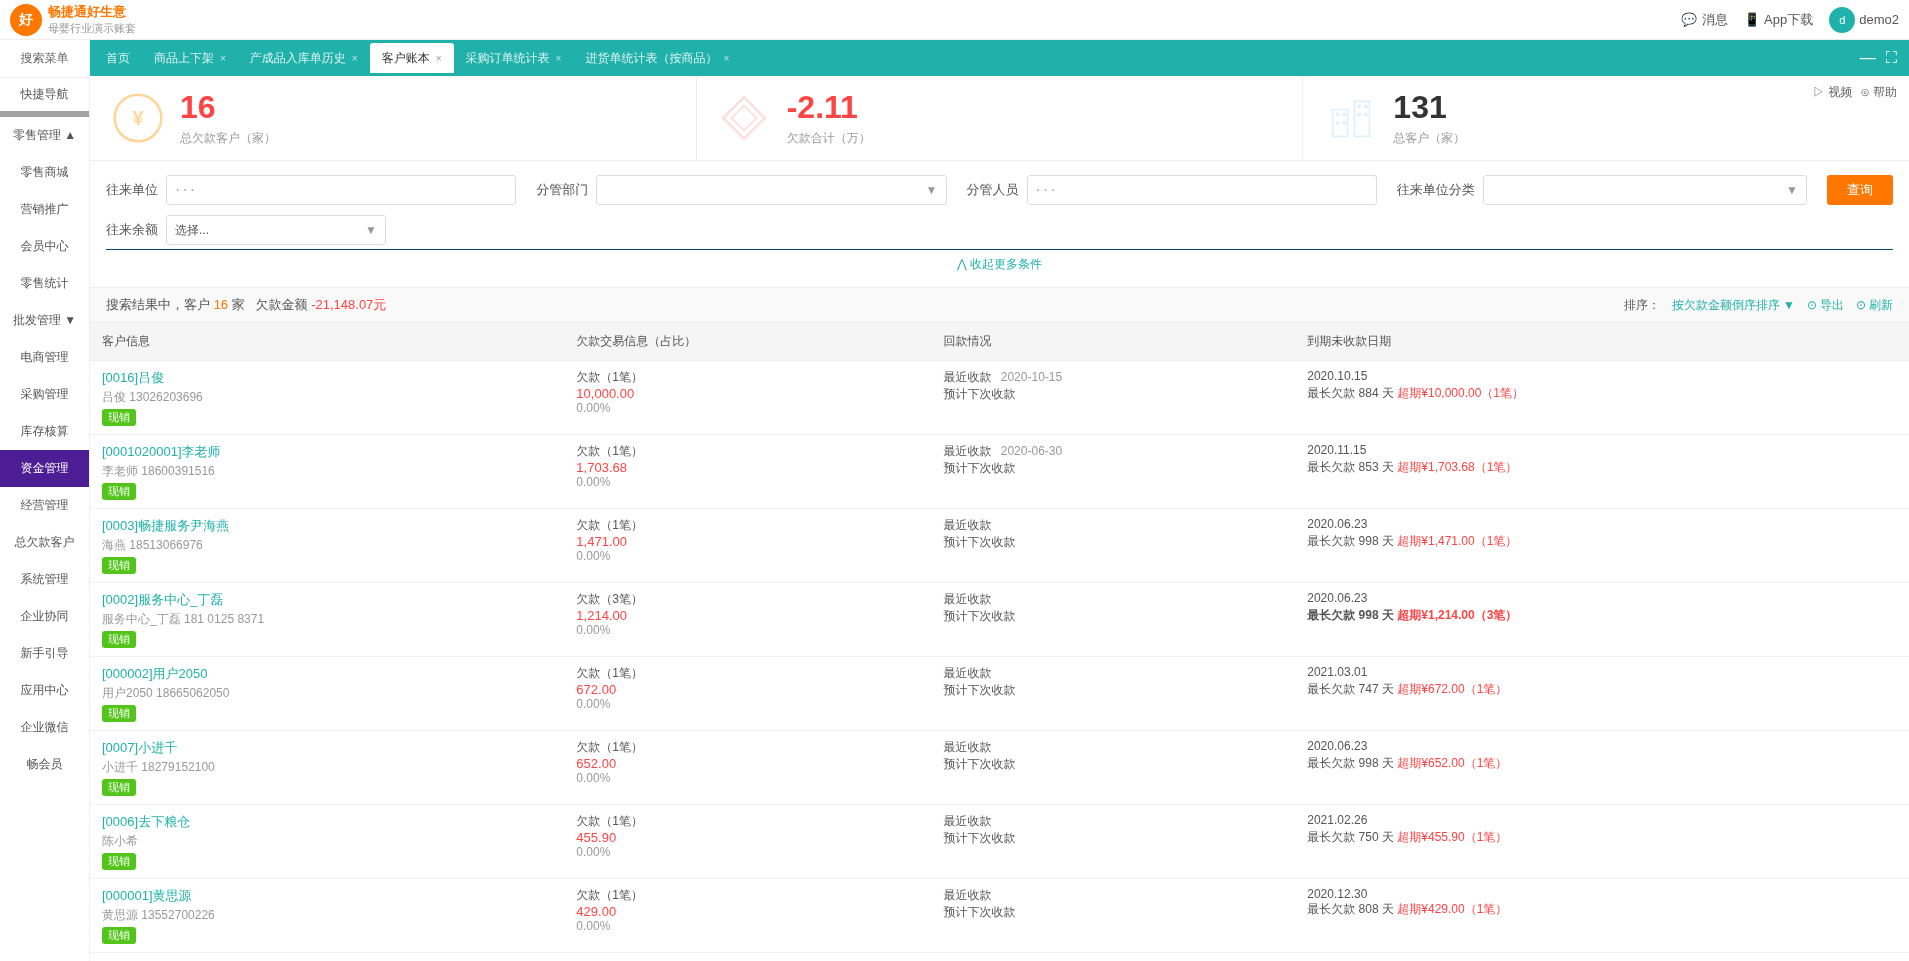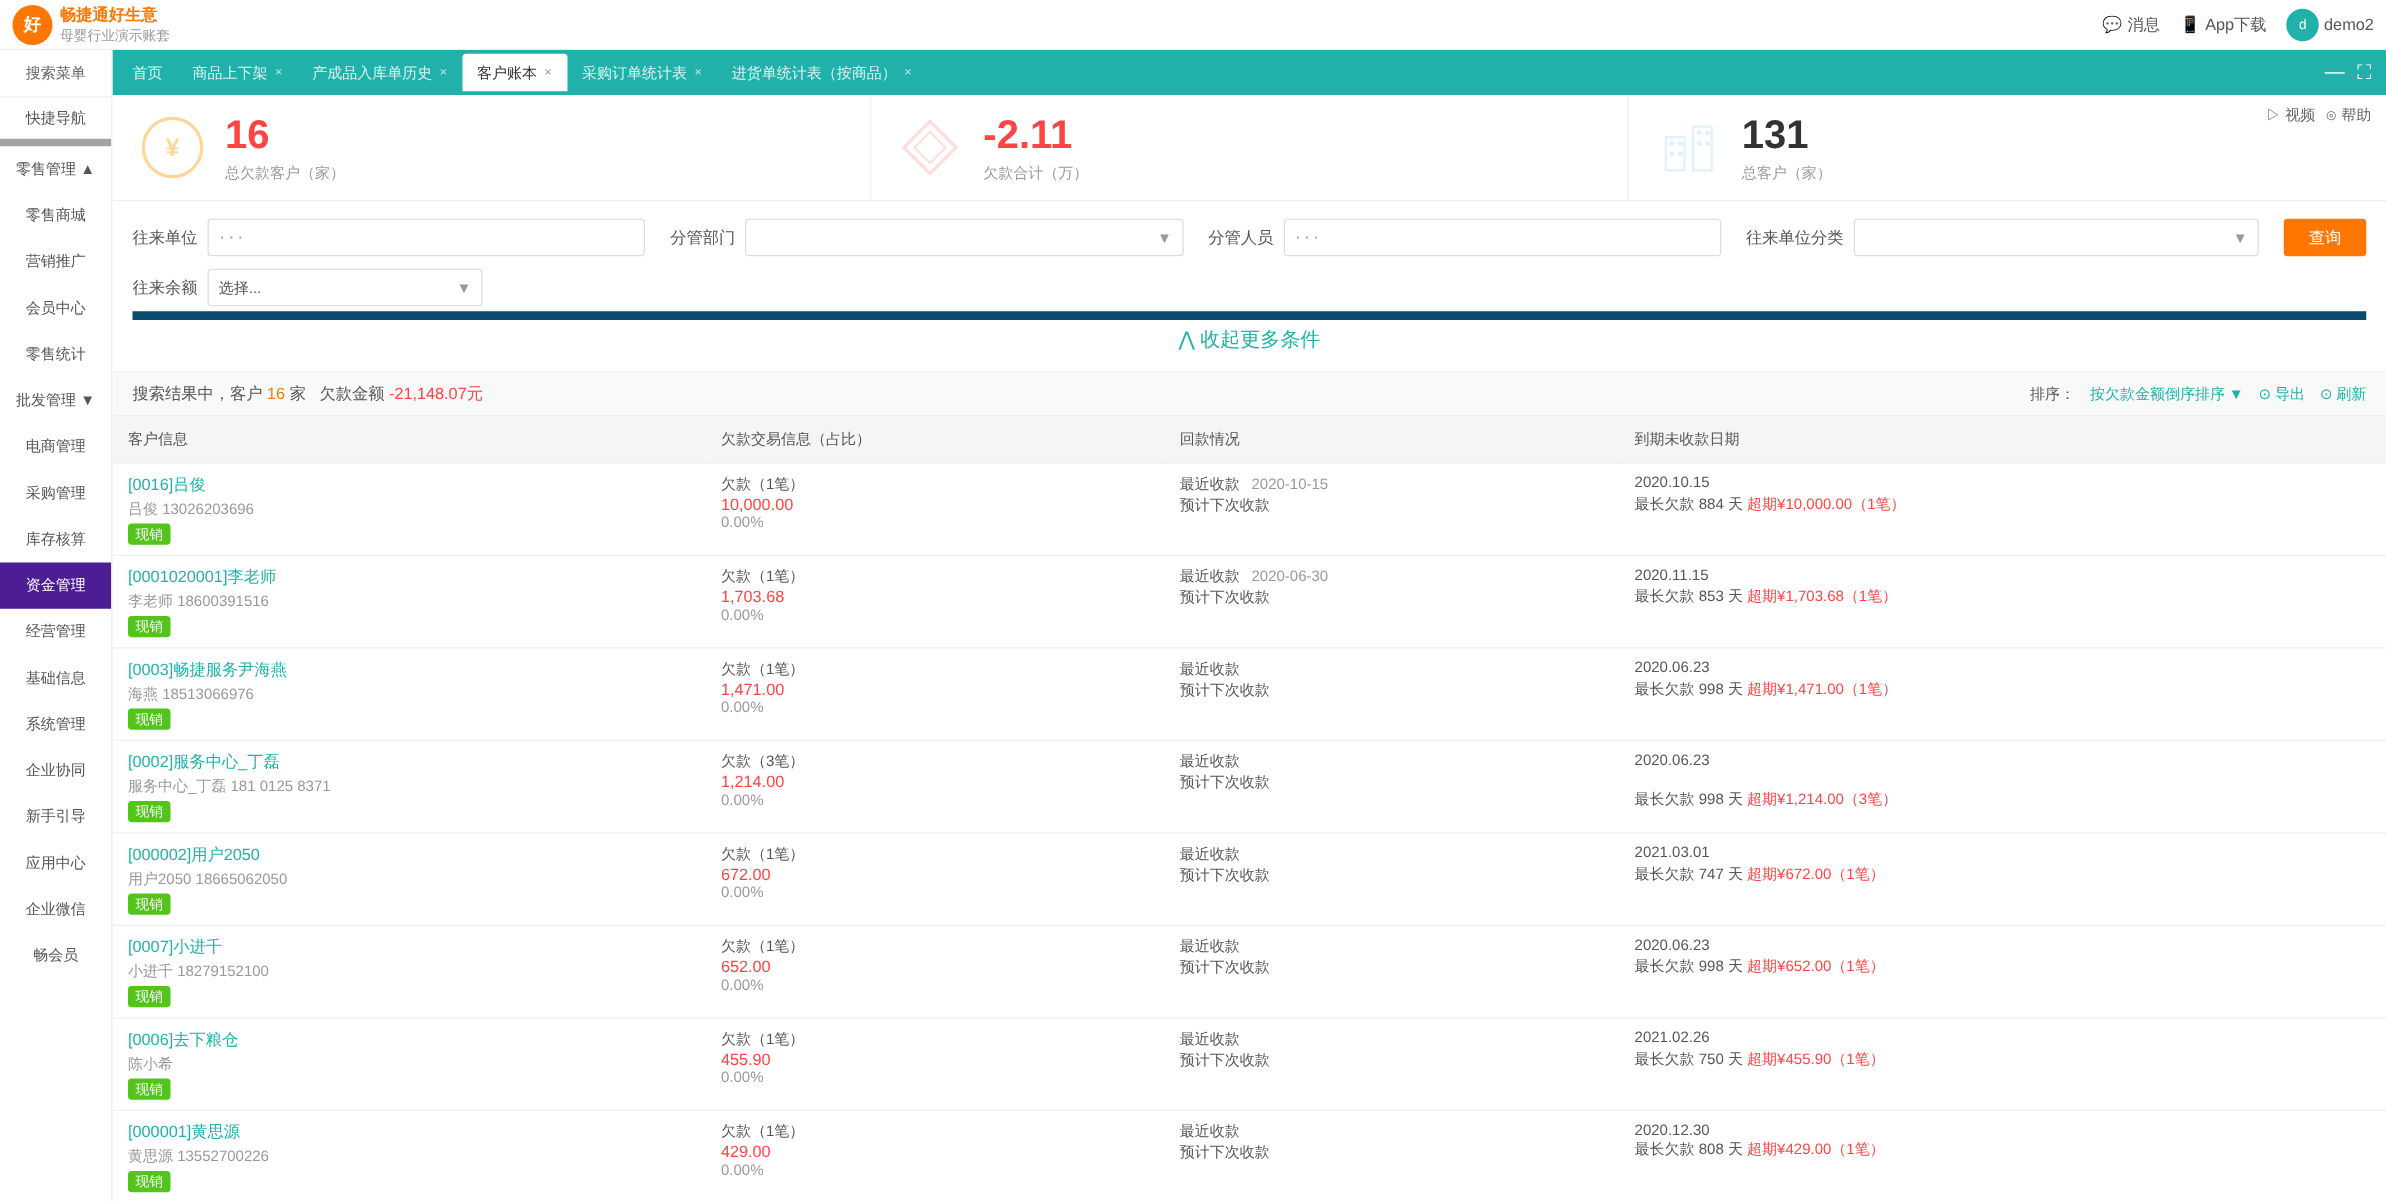--- a/index.html
+++ b/index.html
@@ -52,21 +52,21 @@
     
     .filter-area { background: #fff; padding: 14px 16px 8px; border-bottom: 1px solid #eee; }
     .filter-row { display: flex; align-items: center; gap: 20px; margin-bottom: 10px; }
     .filter-item { display: flex; align-items: center; gap: 8px; flex: 1; }
     .filter-label { font-size: 13px; color: #555; white-space: nowrap; }
     .filter-input { flex: 1; height: 30px; border: 1px solid #ddd; border-radius: 3px; padding: 0 8px; font-size: 12px; display: flex; align-items: center; justify-content: space-between; color: #999; cursor: pointer; background: #fff; }
     .filter-input .dots { color: #aaa; font-size: 16px; letter-spacing: 2px; }
     .filter-select { flex: 1; height: 30px; border: 1px solid #ddd; border-radius: 3px; padding: 0 8px; font-size: 12px; display: flex; align-items: center; justify-content: space-between; color: #999; cursor: pointer; background: #fff; }
     .btn-query { background: #ff7700; color: white; border: none; padding: 0 20px; height: 30px; border-radius: 3px; cursor: pointer; font-size: 13px; }
     .filter-row2 { display: flex; align-items: center; gap: 20px; }
-    .collapse-btn { text-align: center; padding: 6px; color: #20b2aa; font-size: 16px; cursor: pointer; border-top: 7px solid #0c4a6e; margin-top: 4px; }
+    .collapse-btn { text-align: center; padding: 6px; color: #20b2aa; font-size: 12px; cursor: pointer; border-top: 1px solid #0c4a6e; margin-top: 4px; }
 
     
     .table-area { flex: 1; overflow: auto; background: #fff; }
     .table-toolbar { display: flex; justify-content: space-between; align-items: center; padding: 8px 16px; background: #f9f9f9; border-bottom: 1px solid #eee; }
     .table-toolbar-left { font-size: 13px; color: #555; }
     .table-toolbar-left span.highlight { color: #ff7700; }
     .table-toolbar-left span.red { color: #ff4444; }
     .table-toolbar-right { display: flex; align-items: center; gap: 12px; font-size: 12px; color: #555; }
     .toolbar-btn { display: flex; align-items: center; gap: 3px; cursor: pointer; color: #20b2aa; }
 
@@ -129,21 +129,21 @@
       <div class="sidebar-item">零售商城</div>
       <div class="sidebar-item">营销推广</div>
       <div class="sidebar-item">会员中心</div>
       <div class="sidebar-item">零售统计</div>
       <div class="sidebar-item">批发管理 ▼</div>
       <div class="sidebar-item">电商管理</div>
       <div class="sidebar-item">采购管理</div>
       <div class="sidebar-item">库存核算</div>
       <div class="sidebar-item active">资金管理</div>
       <div class="sidebar-item">经营管理</div>
-      <div class="sidebar-item">基础信息</div>
+      <div class="sidebar-item">总欠款客户</div>
       <div class="sidebar-item">系统管理</div>
       <div class="sidebar-item">企业协同</div>
       <div class="sidebar-item">新手引导</div>
       <div class="sidebar-item">应用中心</div>
       <div class="sidebar-item">企业微信</div>
       <div class="sidebar-item">畅会员</div>
     </div>
 
     <div class="content-area">
 
@@ -412,21 +412,21 @@
     </td>
     <td>
       <div class="col-payback">
         <span>最近收款</span>
         <span class="date"></span>
       </div>
       <div class="col-payback next">预计下次收款</div>
     </td>
     <td>
       <div class="overdue-gray">2020.06.23</div>
-      <div style="font-size:12px;color:#555;margin-top:16px;">
+      <div style="font-size:12px;color:#555;margin-top:2px;font-weight:bold;">
         最长欠款 998 天
         <span class="overdue-red">超期¥1,214.00（3笔）</span>
       </div>
     </td>
   </tr>
               <tr>
     <td>
       <div>
         <a class="customer-name-link">[000002]用户2050</a>
       </div>

